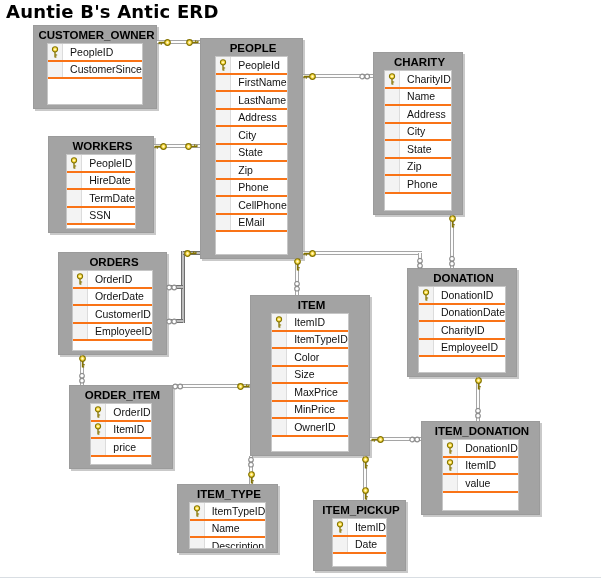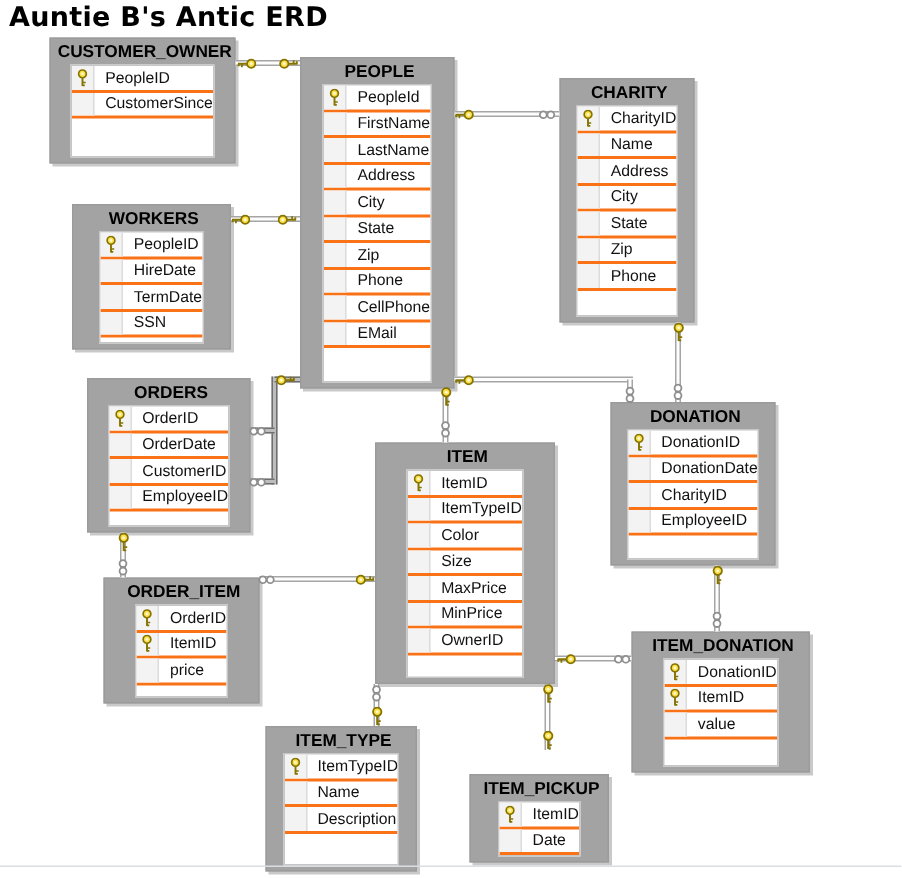--- a/index.html
+++ b/index.html
@@ -363,21 +363,21 @@
         </div>
         <div class="lab">ItemID</div>
       </div>
       <div class="row">
         <div class="sel"></div>
         <div class="lab">value</div>
       </div>
     </div>
 </div>
 
-<div class="tbl" style="left:177px;top:484px;width:101px;height:97px">
+<div class="tbl" style="left:177px;top:484px;width:101px;height:69px">
   <div class="tbl-title">ITEM_TYPE</div>
   <div class="grid">
       <div class="row">
         <div class="sel">
           <svg width="8" height="12" viewBox="0 0 9 14">
             <circle cx="4.5" cy="3.8" r="3" fill="#ffe14d" stroke="#857400" stroke-width="1.3"></circle>
             <circle cx="4.5" cy="3.8" r="1" fill="#fffbe0"></circle>
             <line x1="4.5" y1="6.8" x2="4.5" y2="13.3" stroke="#857400" stroke-width="1.5"></line>
             <line x1="4.5" y1="10.5" x2="7" y2="10.5" stroke="#857400" stroke-width="1.3"></line>
             <line x1="4.5" y1="12.8" x2="6.3" y2="12.8" stroke="#857400" stroke-width="1.3"></line>
@@ -389,21 +389,21 @@
         <div class="sel"></div>
         <div class="lab">Name</div>
       </div>
       <div class="row">
         <div class="sel"></div>
         <div class="lab">Description</div>
       </div>
     </div>
 </div>
 
-<div class="tbl" style="left:313px;top:516px;width:93px;height:59px">
+<div class="tbl" style="left:313px;top:500px;width:93px;height:71px">
   <div class="tbl-title">ITEM_PICKUP</div>
   <div class="grid">
       <div class="row">
         <div class="sel">
           <svg width="8" height="12" viewBox="0 0 9 14">
             <circle cx="4.5" cy="3.8" r="3" fill="#ffe14d" stroke="#857400" stroke-width="1.3"></circle>
             <circle cx="4.5" cy="3.8" r="1" fill="#fffbe0"></circle>
             <line x1="4.5" y1="6.8" x2="4.5" y2="13.3" stroke="#857400" stroke-width="1.5"></line>
             <line x1="4.5" y1="10.5" x2="7" y2="10.5" stroke="#857400" stroke-width="1.3"></line>
             <line x1="4.5" y1="12.8" x2="6.3" y2="12.8" stroke="#857400" stroke-width="1.3"></line>

